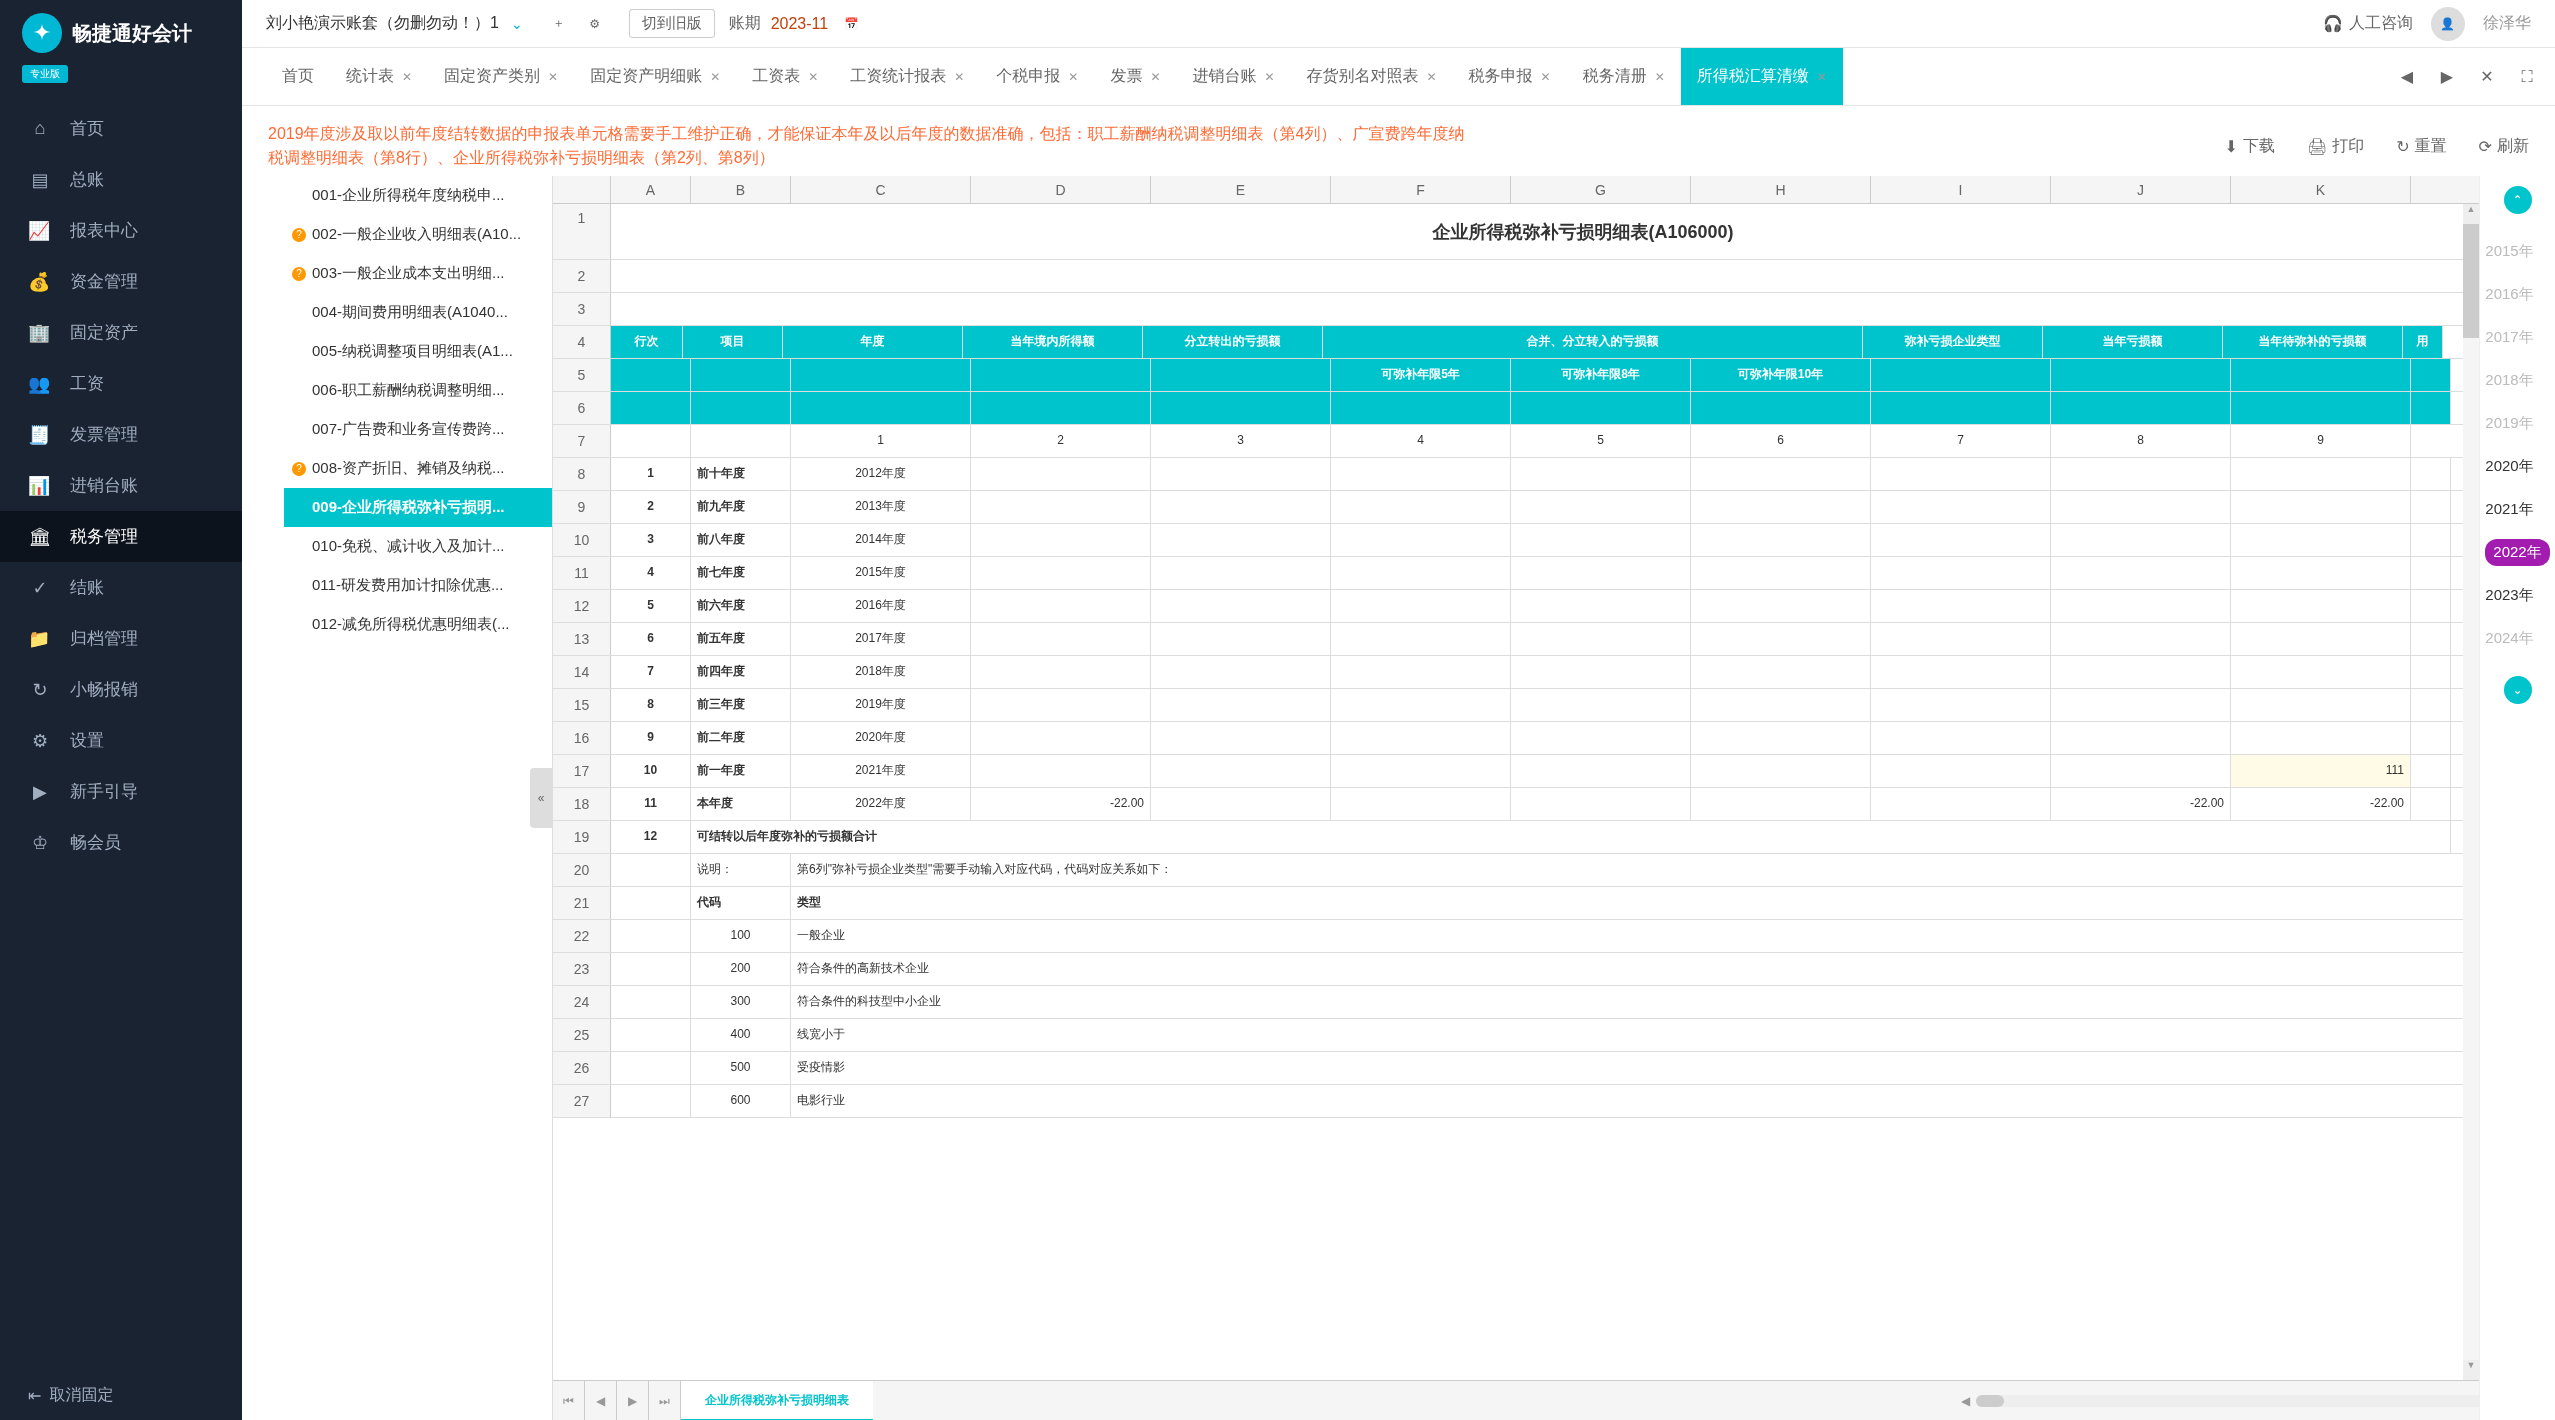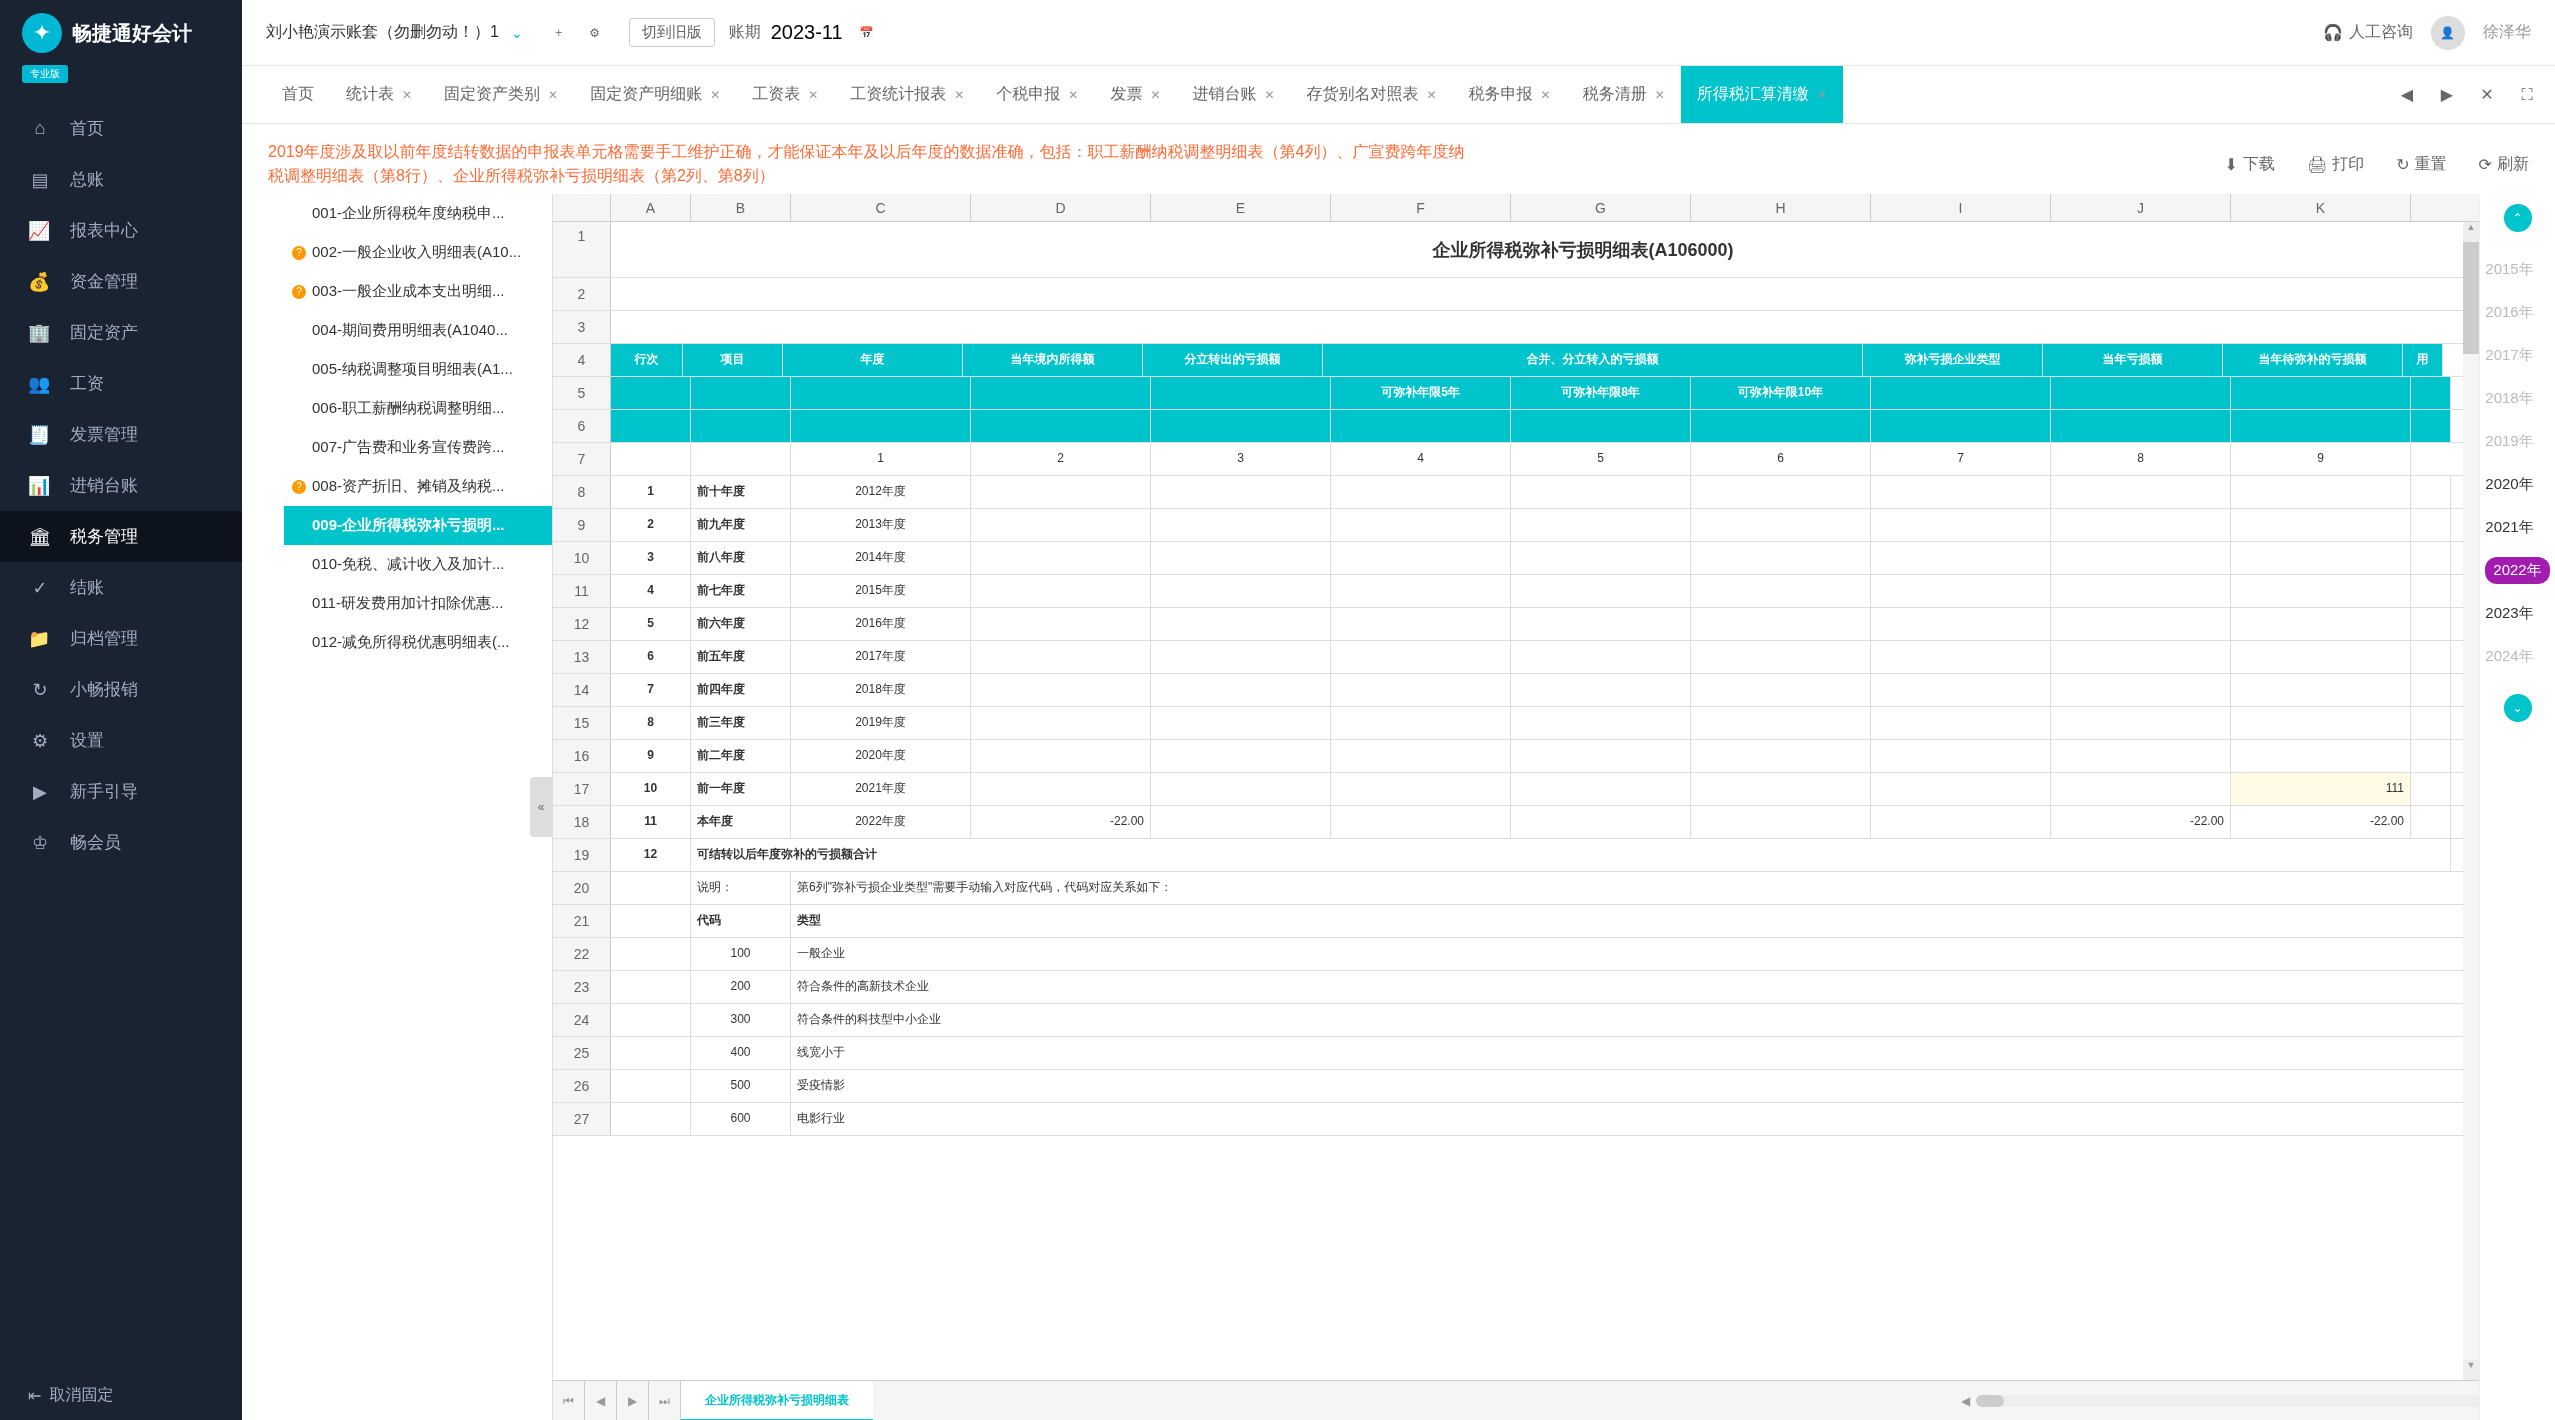--- a/index.html
+++ b/index.html
@@ -15,27 +15,27 @@
 .nav { flex: 1; padding-top: 20px; }
 .nav-item { display: flex; align-items: center; padding: 14px 28px; cursor: pointer; color: #a0aec0; font-size: 17px; }
 .nav-item.active { background: #0d131c; color: #fff; }
 .nav-icon { width: 24px; margin-right: 18px; text-align: center; font-size: 18px; }
 .unpin { display: flex; align-items: center; padding: 14px 28px; color: #a0aec0; font-size: 16px; }
 
 
 .main { flex: 1; display: flex; flex-direction: column; }
 
 
-.topbar { height: 66px; display: flex; align-items: center; padding: 0 24px; border-bottom: 1px solid #e5e5e5; }
+.topbar { height: 48px; display: flex; align-items: center; padding: 0 24px; border-bottom: 1px solid #e5e5e5; }
 .account-name { font-size: 16px; color: #333; margin-right: 12px; }
 .dropdown-caret { color: #00b8d4; font-size: 14px; margin-right: 20px; cursor: pointer; }
 .icon-btn { width: 32px; height: 32px; display: flex; align-items: center; justify-content: center; color: #666; cursor: pointer; margin-right: 4px; }
 .version-btn { border: 1px solid #ccc; padding: 4px 12px; border-radius: 3px; color: #666; margin: 0 14px; cursor: pointer; font-size: 15px; }
 .period-label { color: #666; margin-right: 10px; font-size: 16px; }
-.period-value { color: #000000; margin-right: 8px; font-size: 20px; }
+.period-value { color: #c2410c; margin-right: 8px; font-size: 16px; }
 .topbar-spacer { flex: 1; }
 .topbar-right { display: flex; align-items: center; gap: 18px; }
 .support-link { display: flex; align-items: center; color: #666; cursor: pointer; font-size: 16px; }
 .avatar { width: 34px; height: 34px; background: #ddd; border-radius: 50%; display: flex; align-items: center; justify-content: center; color: #999; }
 .username { color: #999; font-size: 16px; }
 
 
 .tabs { height: 58px; display: flex; align-items: center; padding: 0 0 0 24px; border-bottom: 1px solid #e5e5e5; }
 .tab { display: flex; align-items: center; padding: 0 16px; height: 100%; color: #666; cursor: pointer; font-size: 16px; white-space: nowrap; }
 .tab .close { margin-left: 8px; color: #999; font-size: 12px; }

